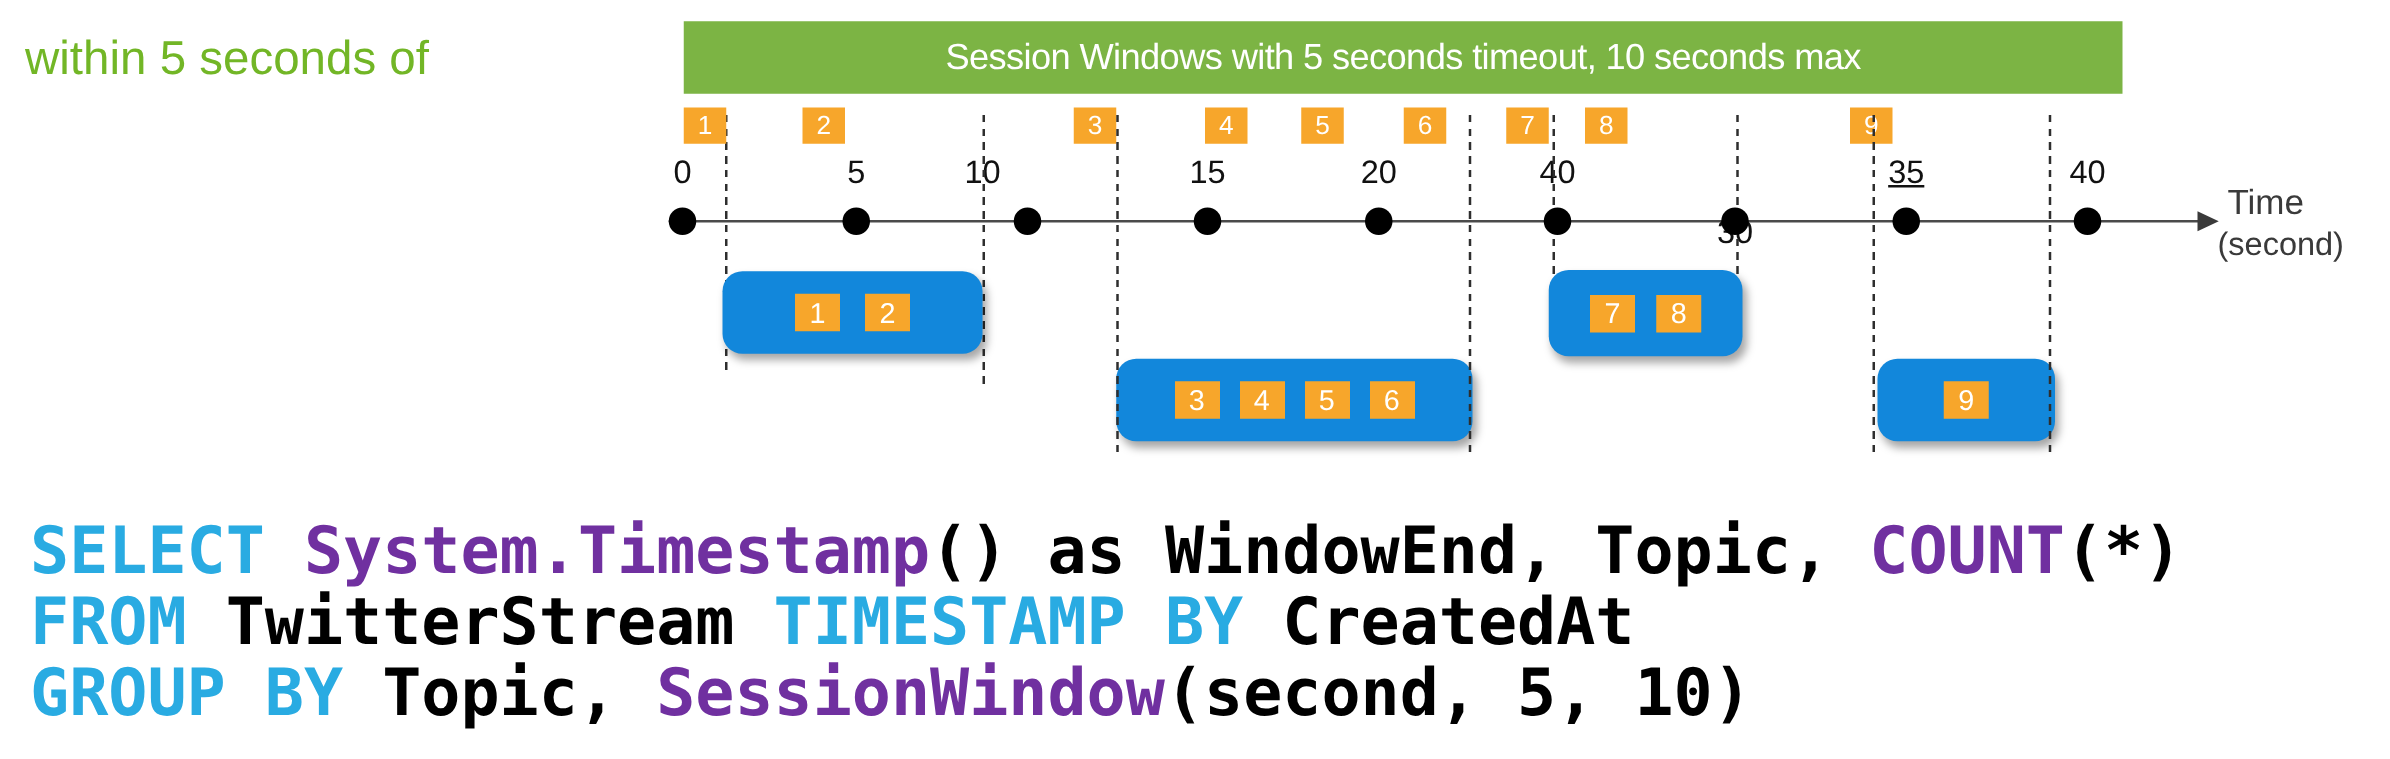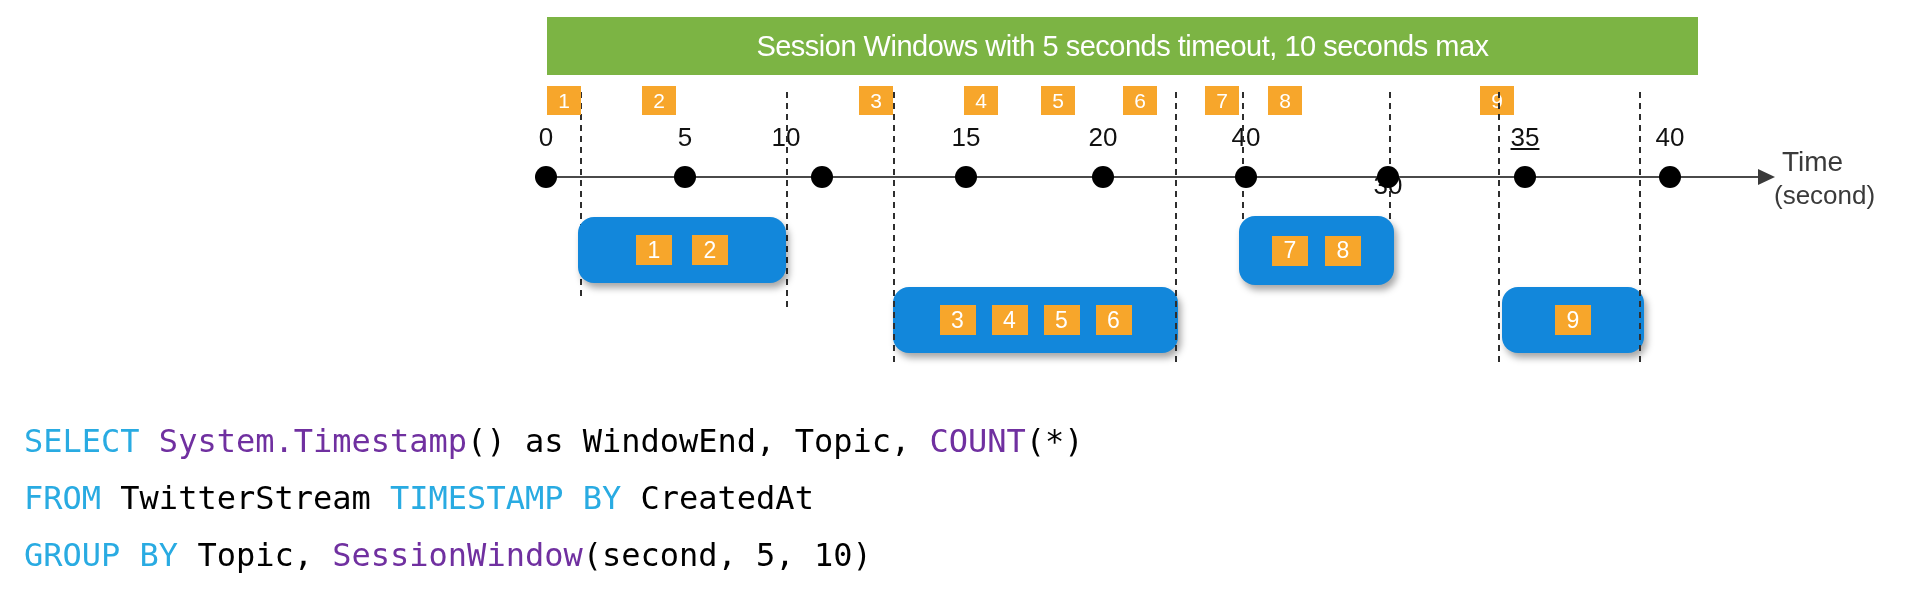--- a/index.html
+++ b/index.html
@@ -124,34 +124,36 @@
     display:flex;
     align-items:center;
     justify-content:center;
   }
   
   .code{
     position:absolute;
     left:24px;
     top:413px;
     font-family:"DejaVu Sans Mono", monospace;
-    font-size:32px;
+    font-size:52px;
     line-height:57px;
     white-space:pre;
+    font-weight:bold;
   }
   .tok-keyword{color:var(--code-cyan,#29ABE2);}
   .tok-function{color:var(--code-purple,#7030A0);}
   .tok-plain{color:#000000;}
 </style>
 </head>
 <body>
 
 <div class="slide">
 
   <div class="query-prompt">
+    <div>within 5 seconds of</div>
   </div>
 
   <div class="banner">Session Windows with 5 seconds timeout, 10 seconds max</div>
 
   <div>
     <div class="axis-line"></div>
     <div class="axis-arrow"></div>
     <div class="time-label">Time</div>
     <div class="time-unit">(second)</div>
     <div id="ticks">

